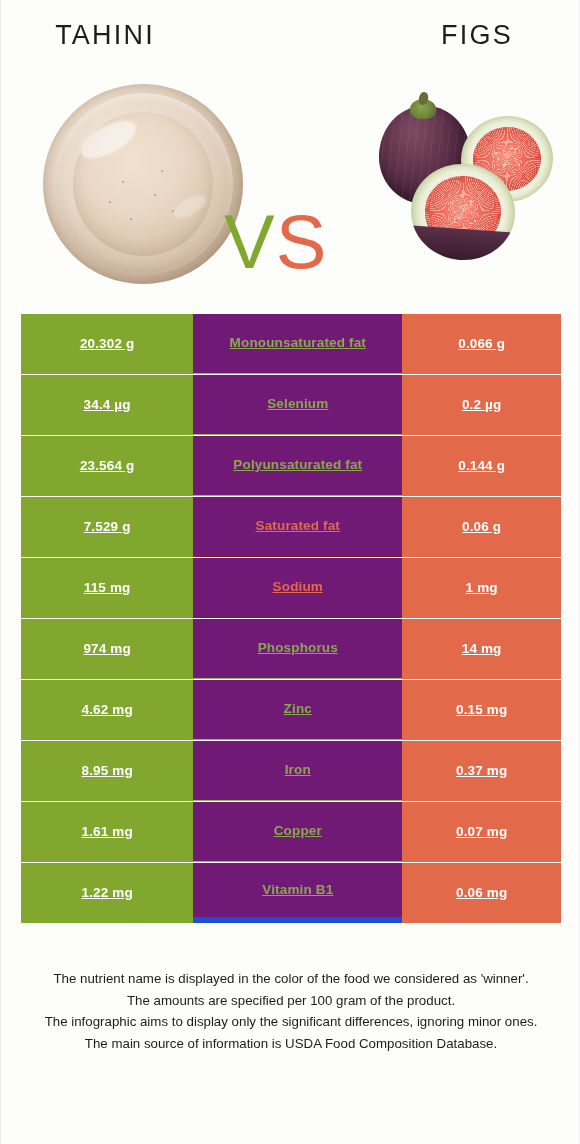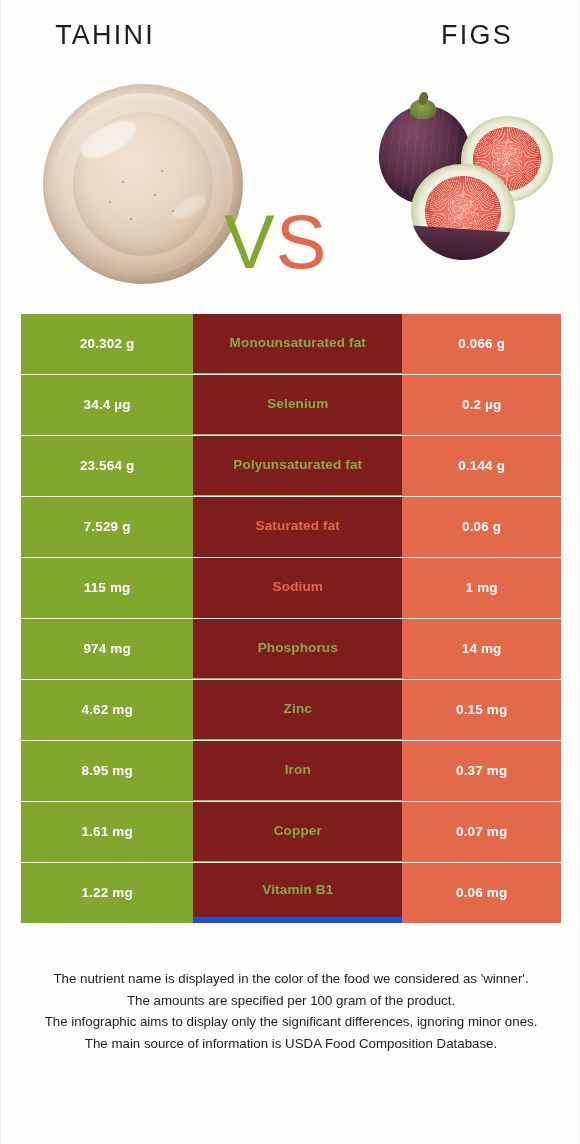--- a/index.html
+++ b/index.html
@@ -253,29 +253,30 @@
   }
   .cell {
     display: flex;
     align-items: center;
     justify-content: center;
     font-size: 13.5px;
     font-weight: 600;
     letter-spacing: .15px;
     line-height: 1.1;
     text-align: center;
+    text-decoration: underline;
   }
   .cell-left {
     width: 178px;
     background: #82a72f;
     color: #ffffff;
   }
   .cell-mid {
     width: 216px;
-    background: #7f1d1d;
+    background: #701a75;
     font-size: 13.5px;
     font-weight: 700;
   }
   .cell-mid.win-green  { color: #87a94a; border-bottom: 1px solid #9ab45f; }
   .cell-mid.win-orange { color: #e2694a; border-bottom: 1px solid #7f1d1d; }
   .row:last-child .cell-mid { border-bottom: 6px solid #1d4ed8; }
   .cell-right {
     width: 164px;
     background: #e2694a;
     color: #ffffff;

